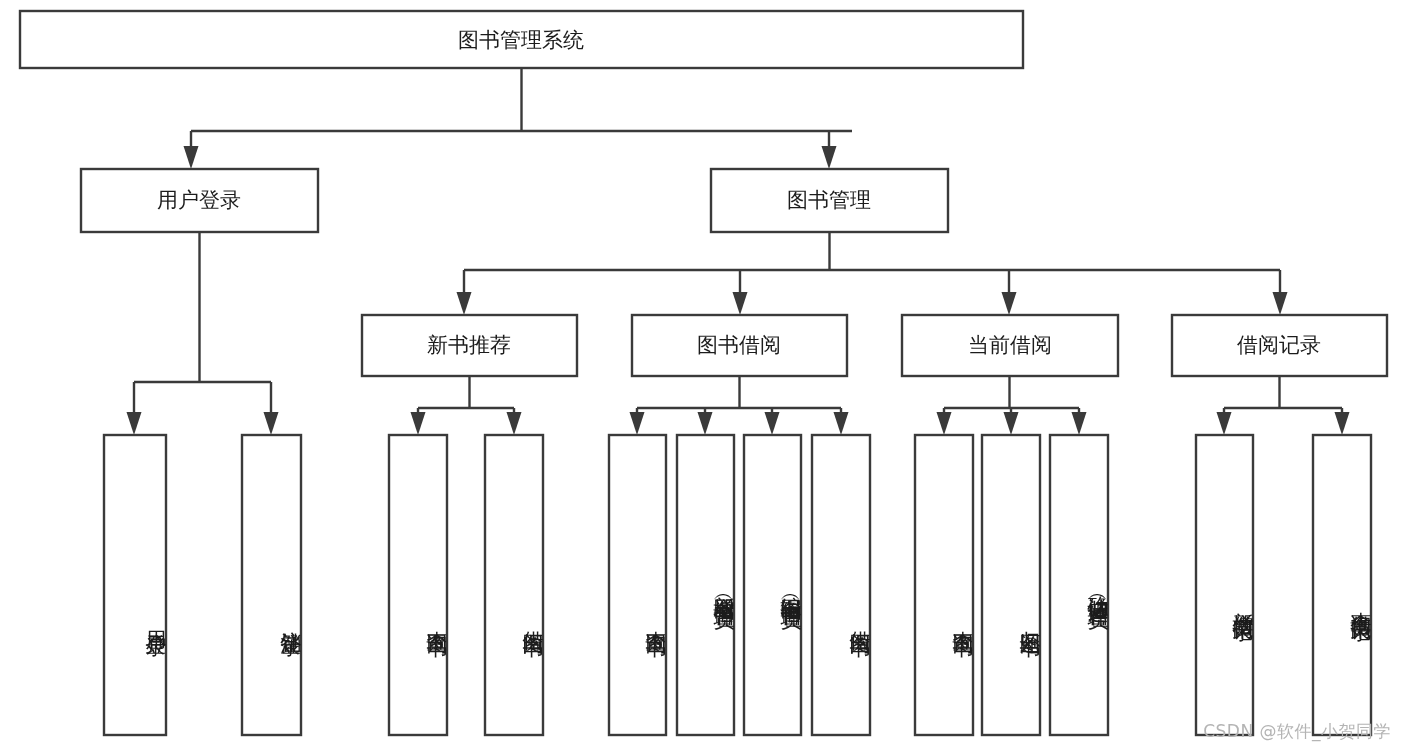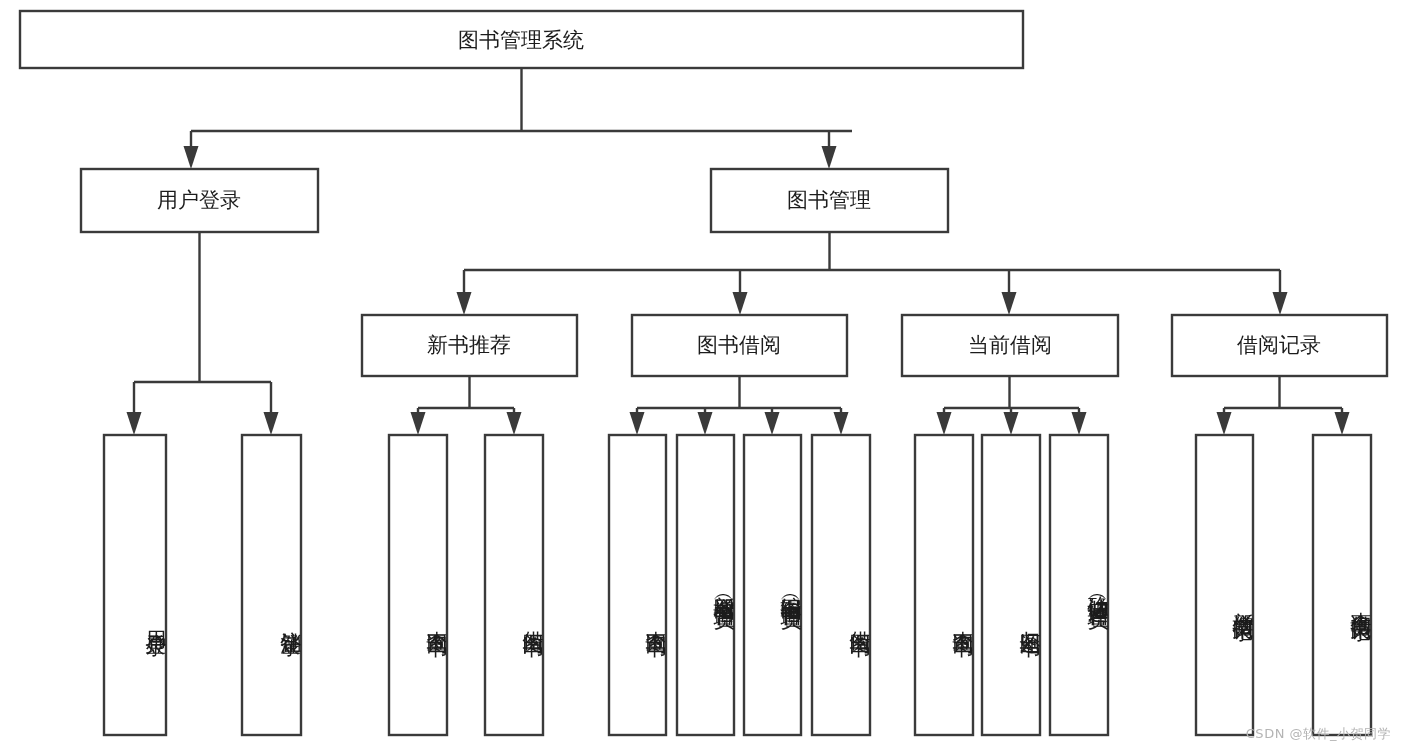--- a/index.html
+++ b/index.html
@@ -63,21 +63,21 @@
     display: flex;
     align-items: flex-start;
     justify-content: center;
     pointer-events: none;
   }
   .watermark {
     position: absolute;
     right: 14px;
     bottom: 4px;
     font-family: "DejaVu Sans", "Liberation Sans", sans-serif;
-    font-size: 13px;
+    font-size: 17px;
     color: #b4b4b4;
     white-space: nowrap;
     letter-spacing: 0.5px;
     margin-left: 36px;
   }
 </style>
 </head>
 <body>
 
 <div id="diagram-root">

